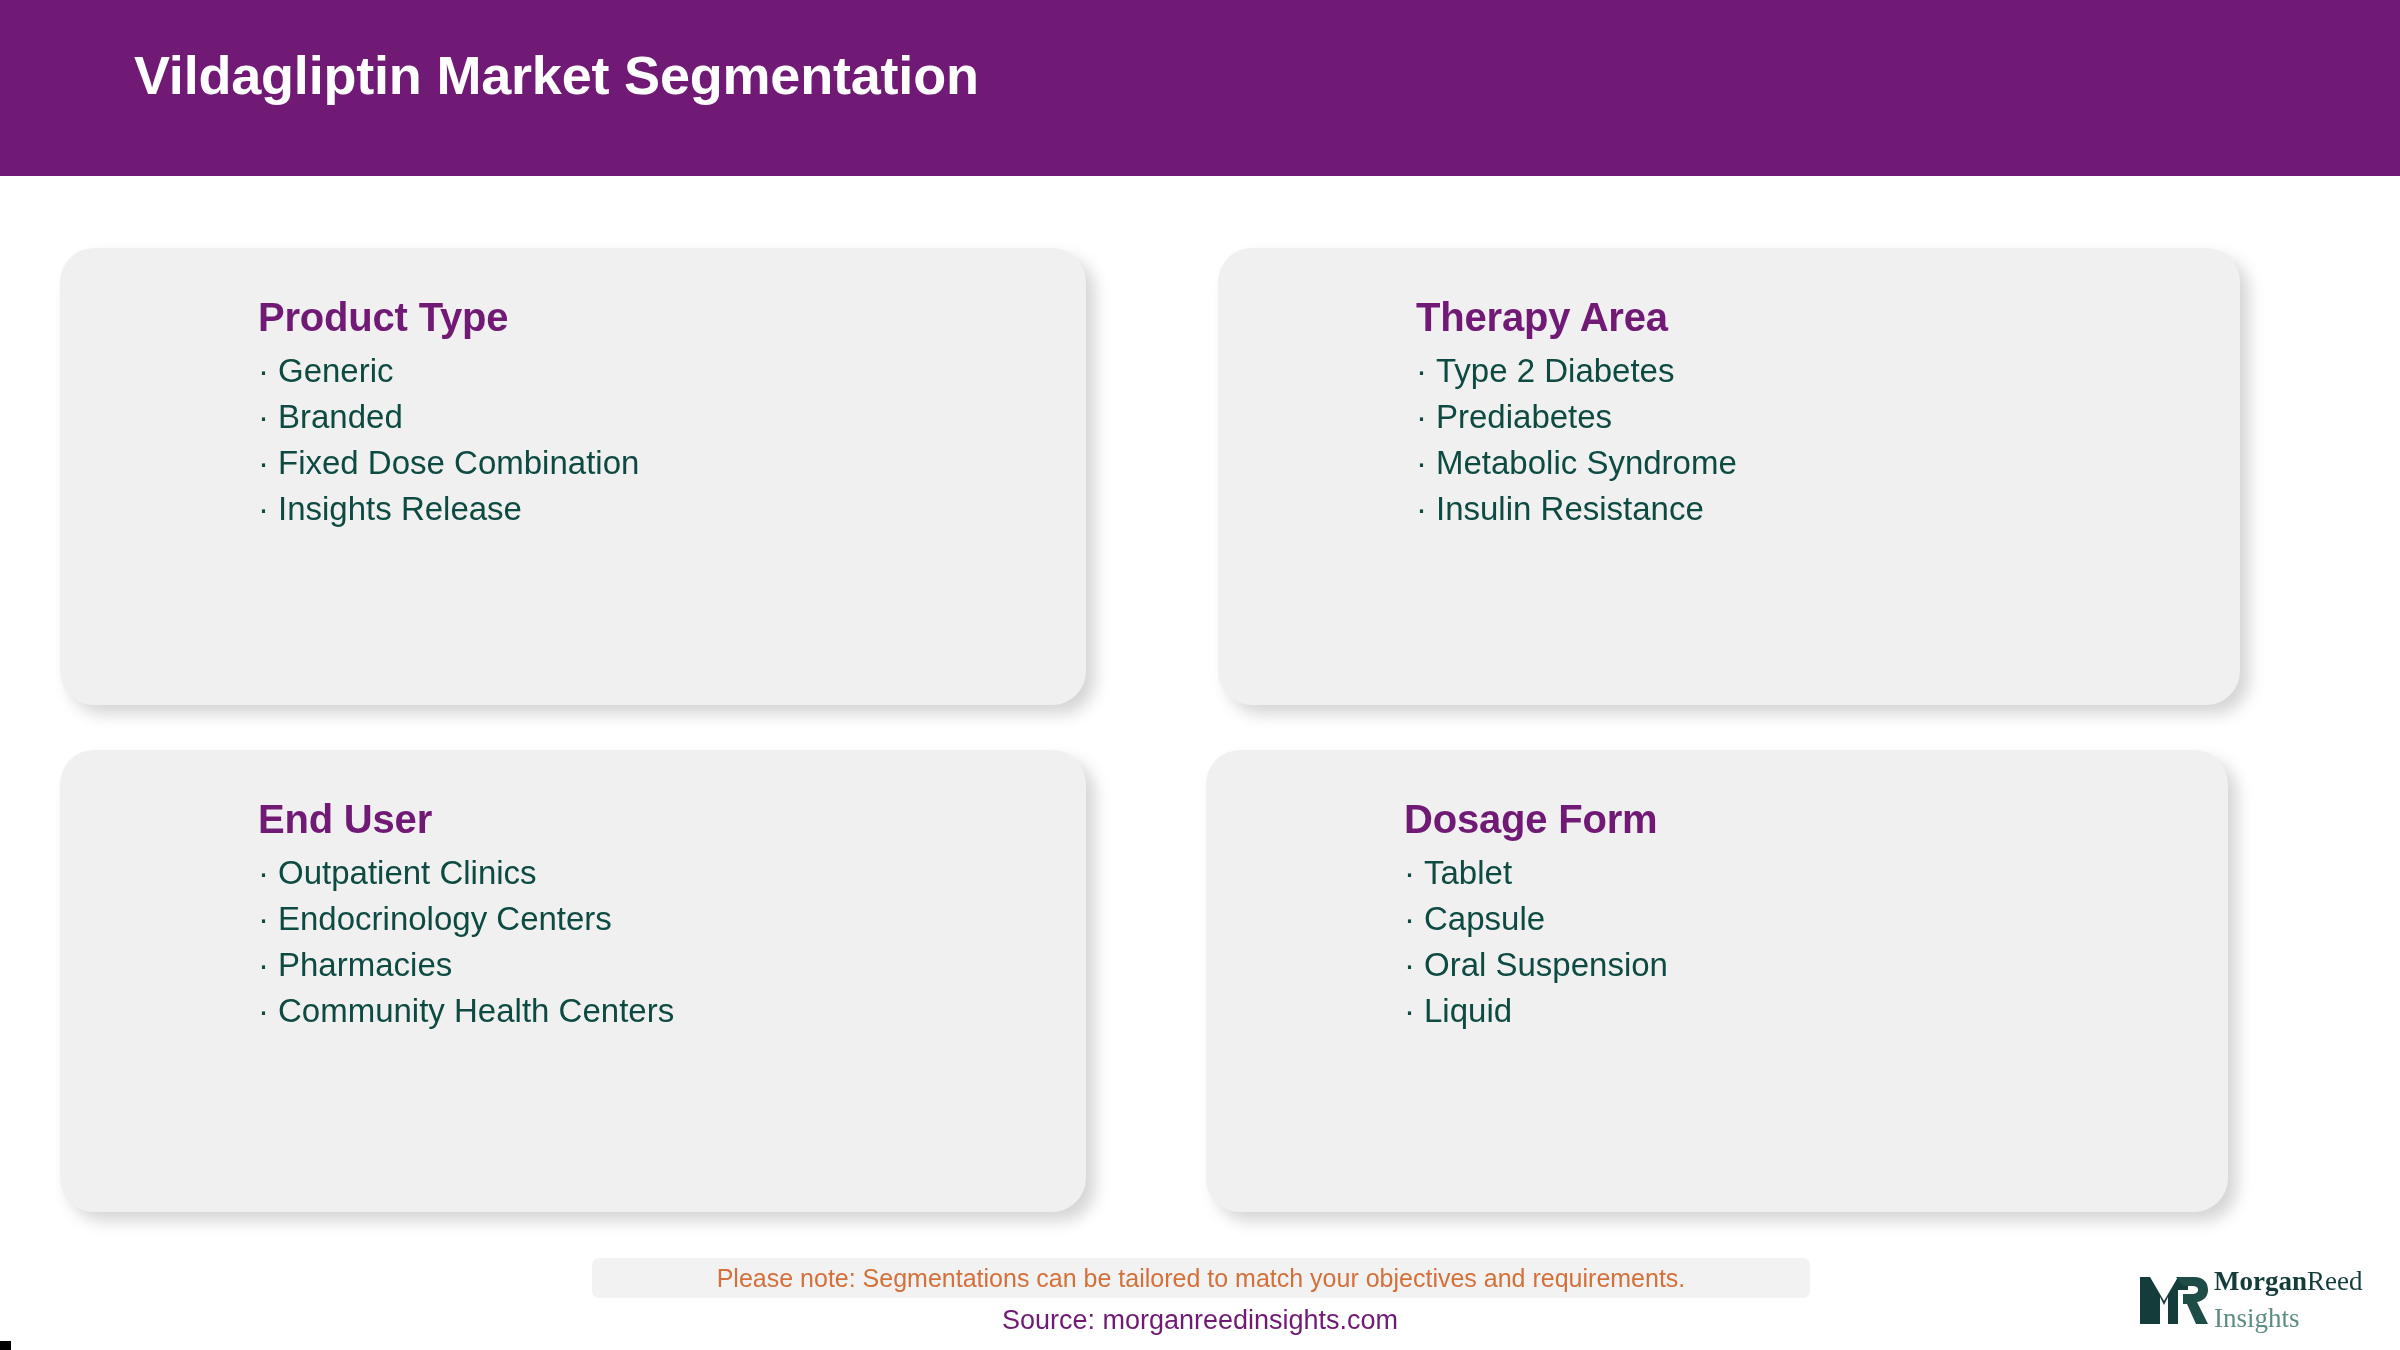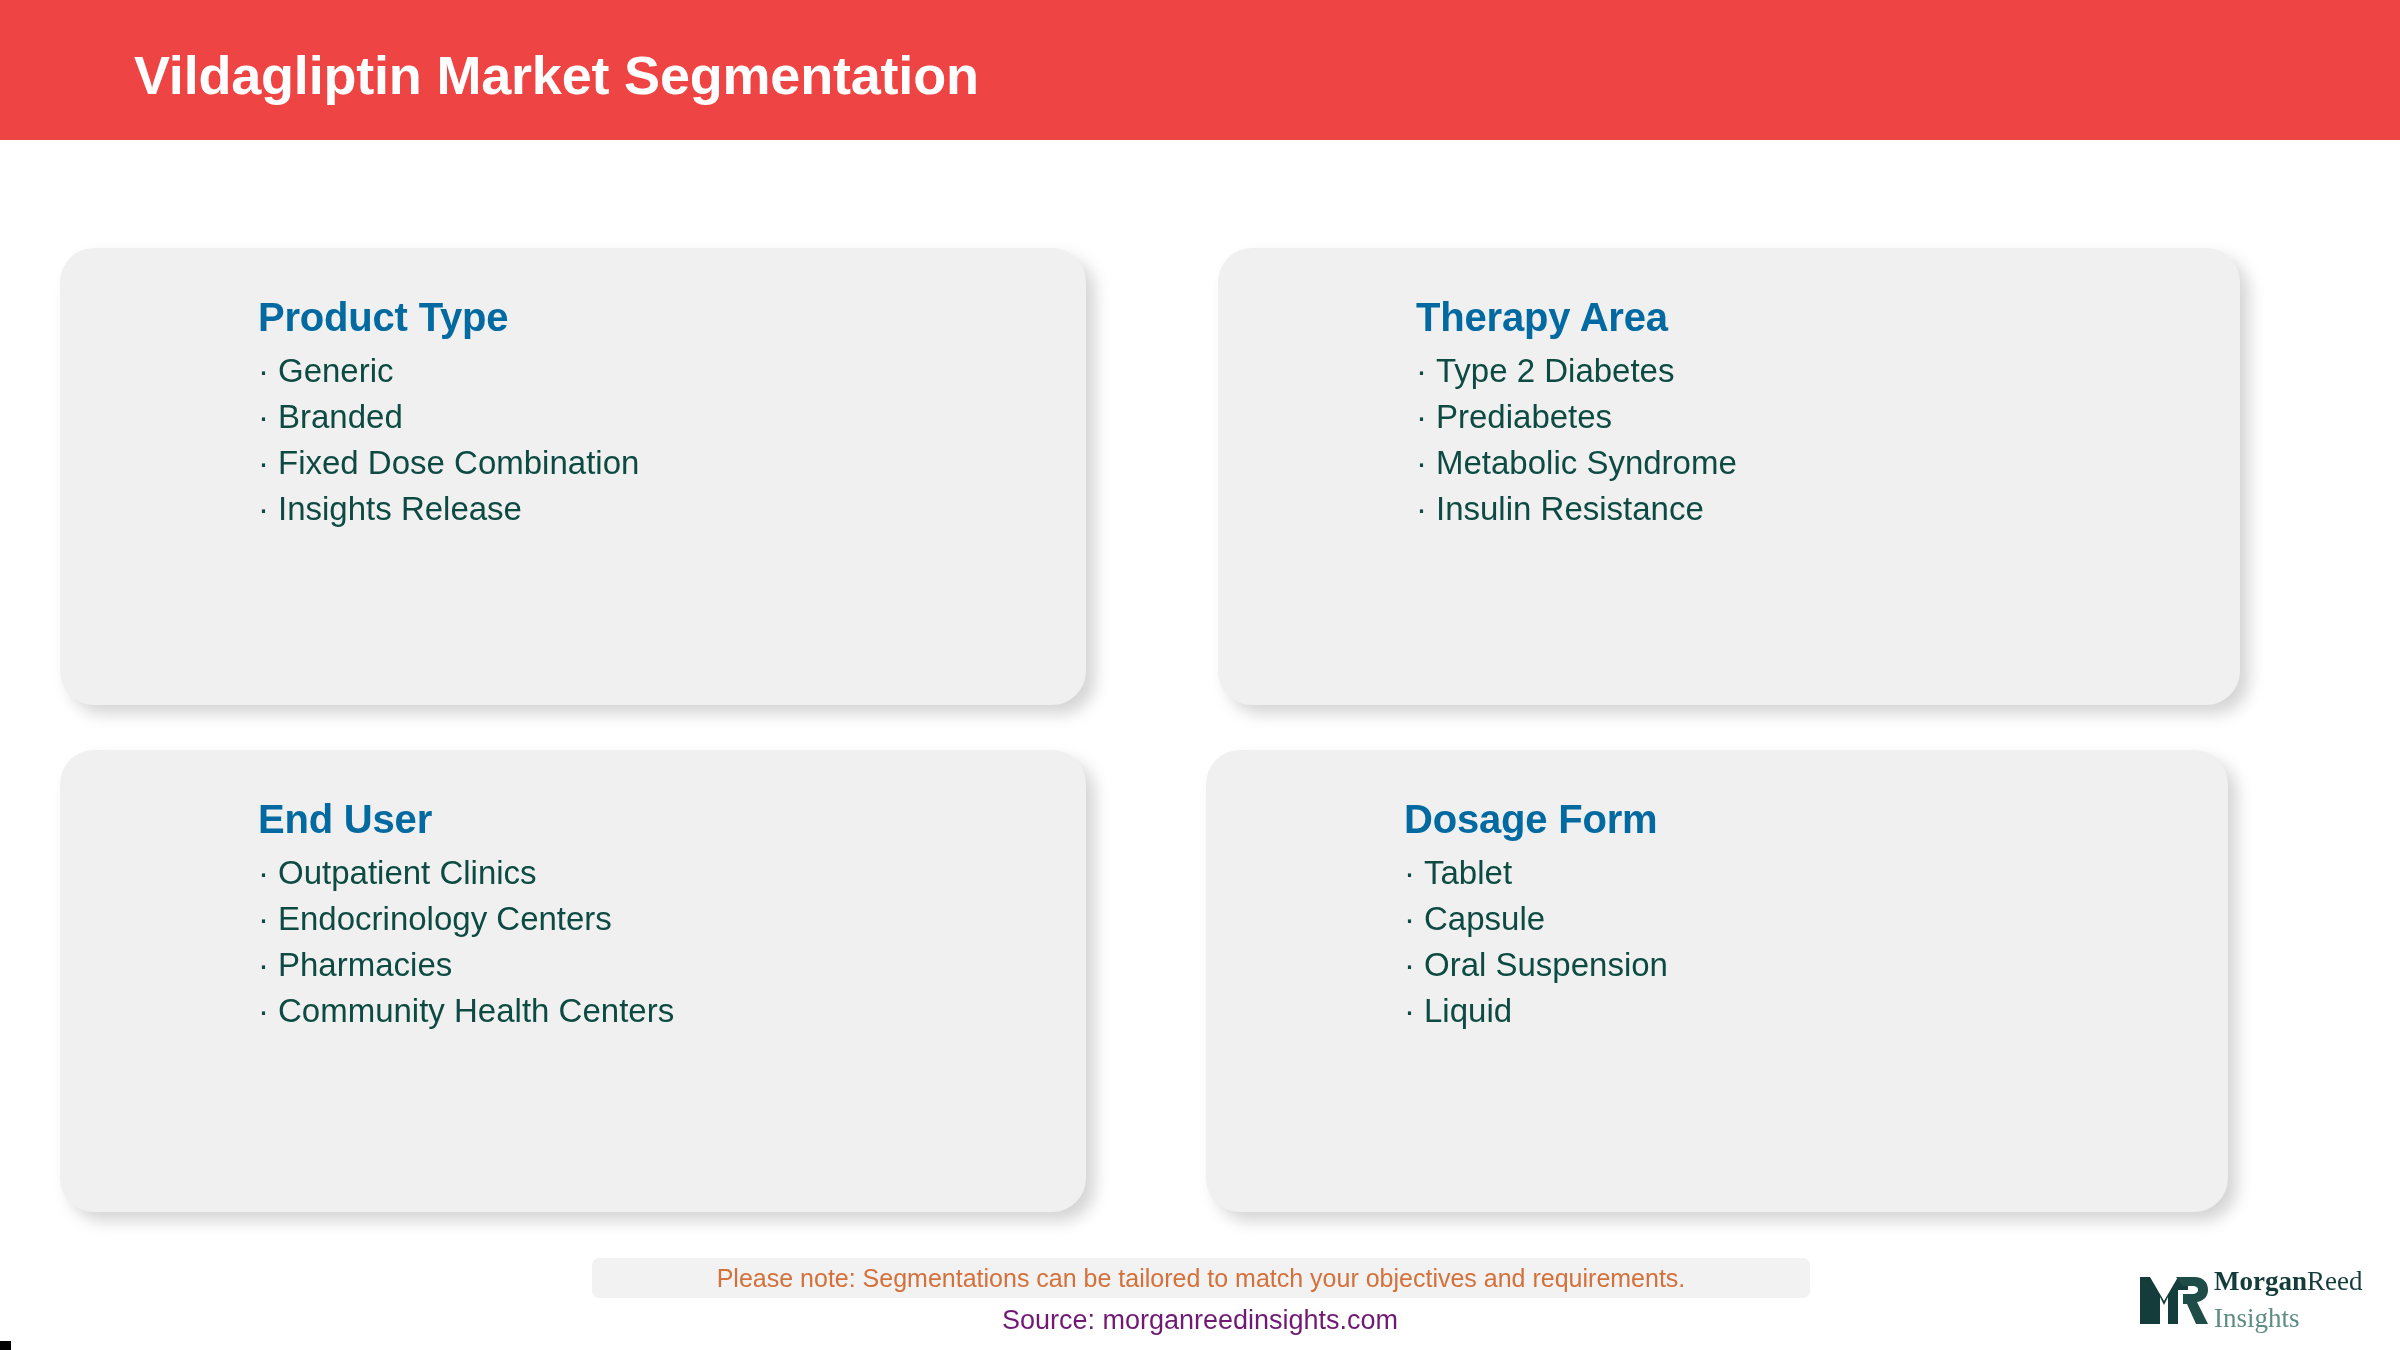--- a/index.html
+++ b/index.html
@@ -14,22 +14,22 @@
     position: relative;
     overflow: hidden;
   }
 
   
   .header {
     position: absolute;
     left: 0;
     top: 0;
     width: 2400px;
-    height: 140px;
-    background: #ef4444;
+    height: 176px;
+    background: #701a75;
     box-sizing: border-box;
   }
   .header-title {
     position: absolute;
     left: 134px;
     top: 44px;
     font-size: 54px;
     font-weight: bold;
     color: #ffffff;
     letter-spacing: -0.2px;
@@ -58,21 +58,21 @@
 
   .card-inner {
     position: absolute;
     left: 198px;
     top: 46px;
     right: 40px;
   }
   .card-title {
     font-size: 40px;
     font-weight: bold;
-    color: #0369a1;
+    color: #701a75;
     letter-spacing: -0.2px;
     margin: 0 0 8px 0;
     line-height: 1.15;
     white-space: nowrap;
   }
   .card-list {
     list-style: none;
     margin: 0;
     padding: 0;
   }

